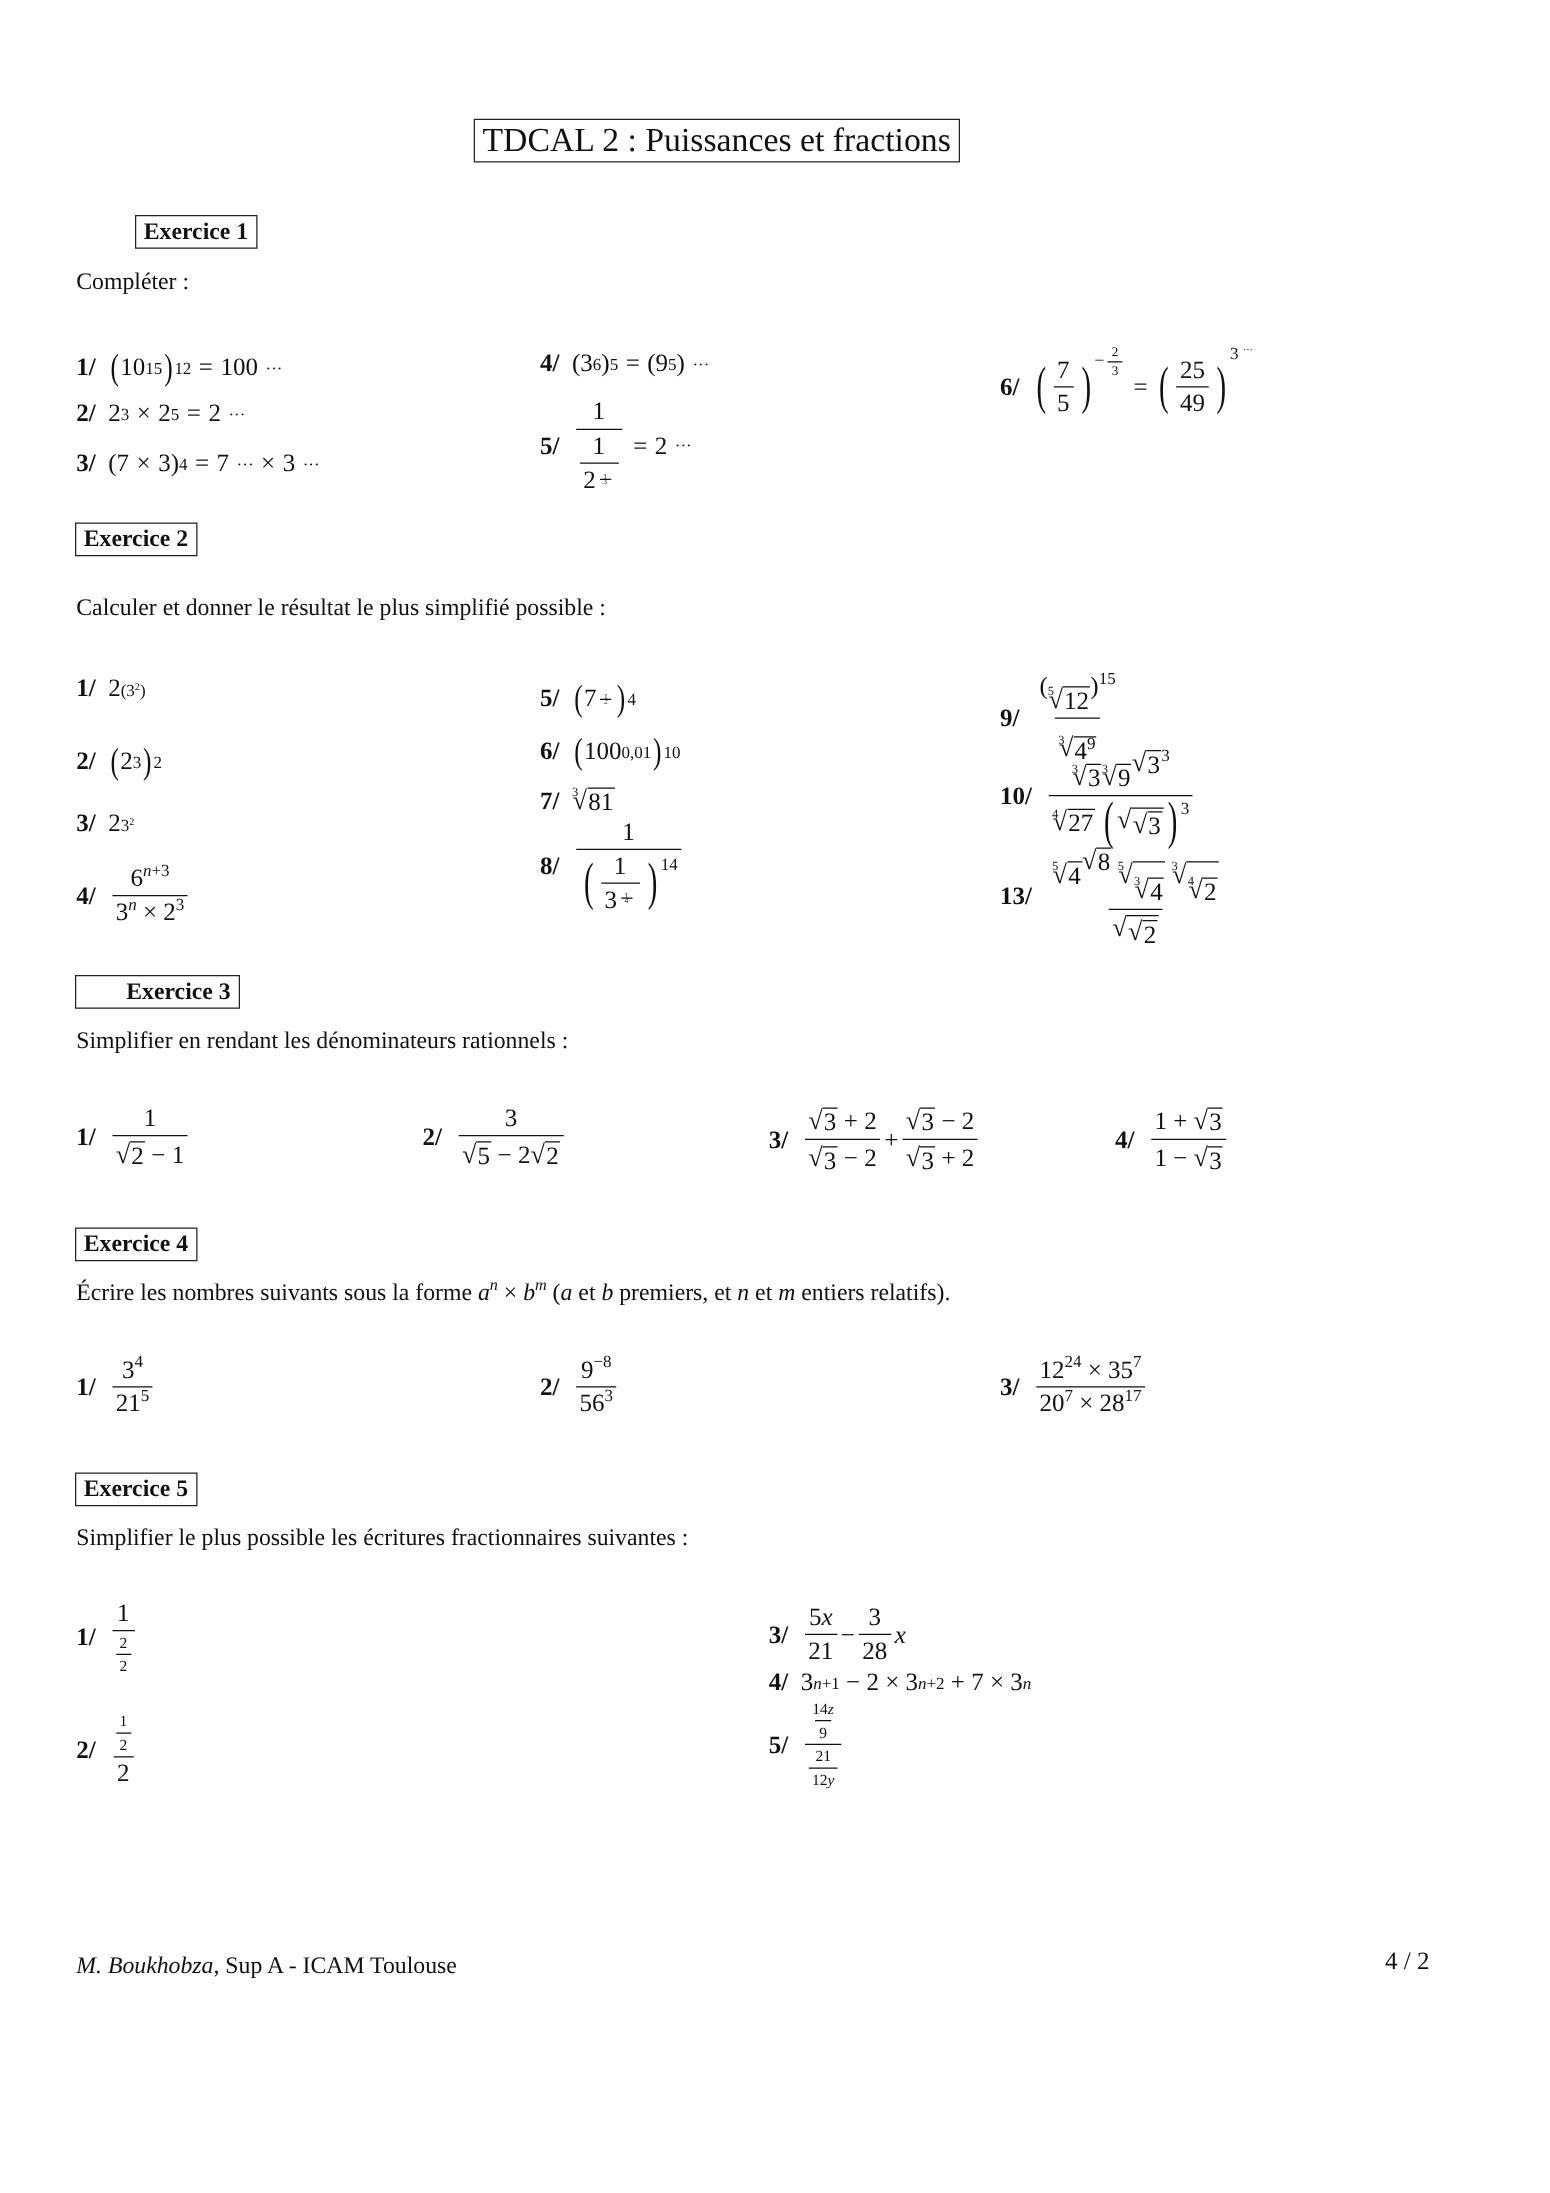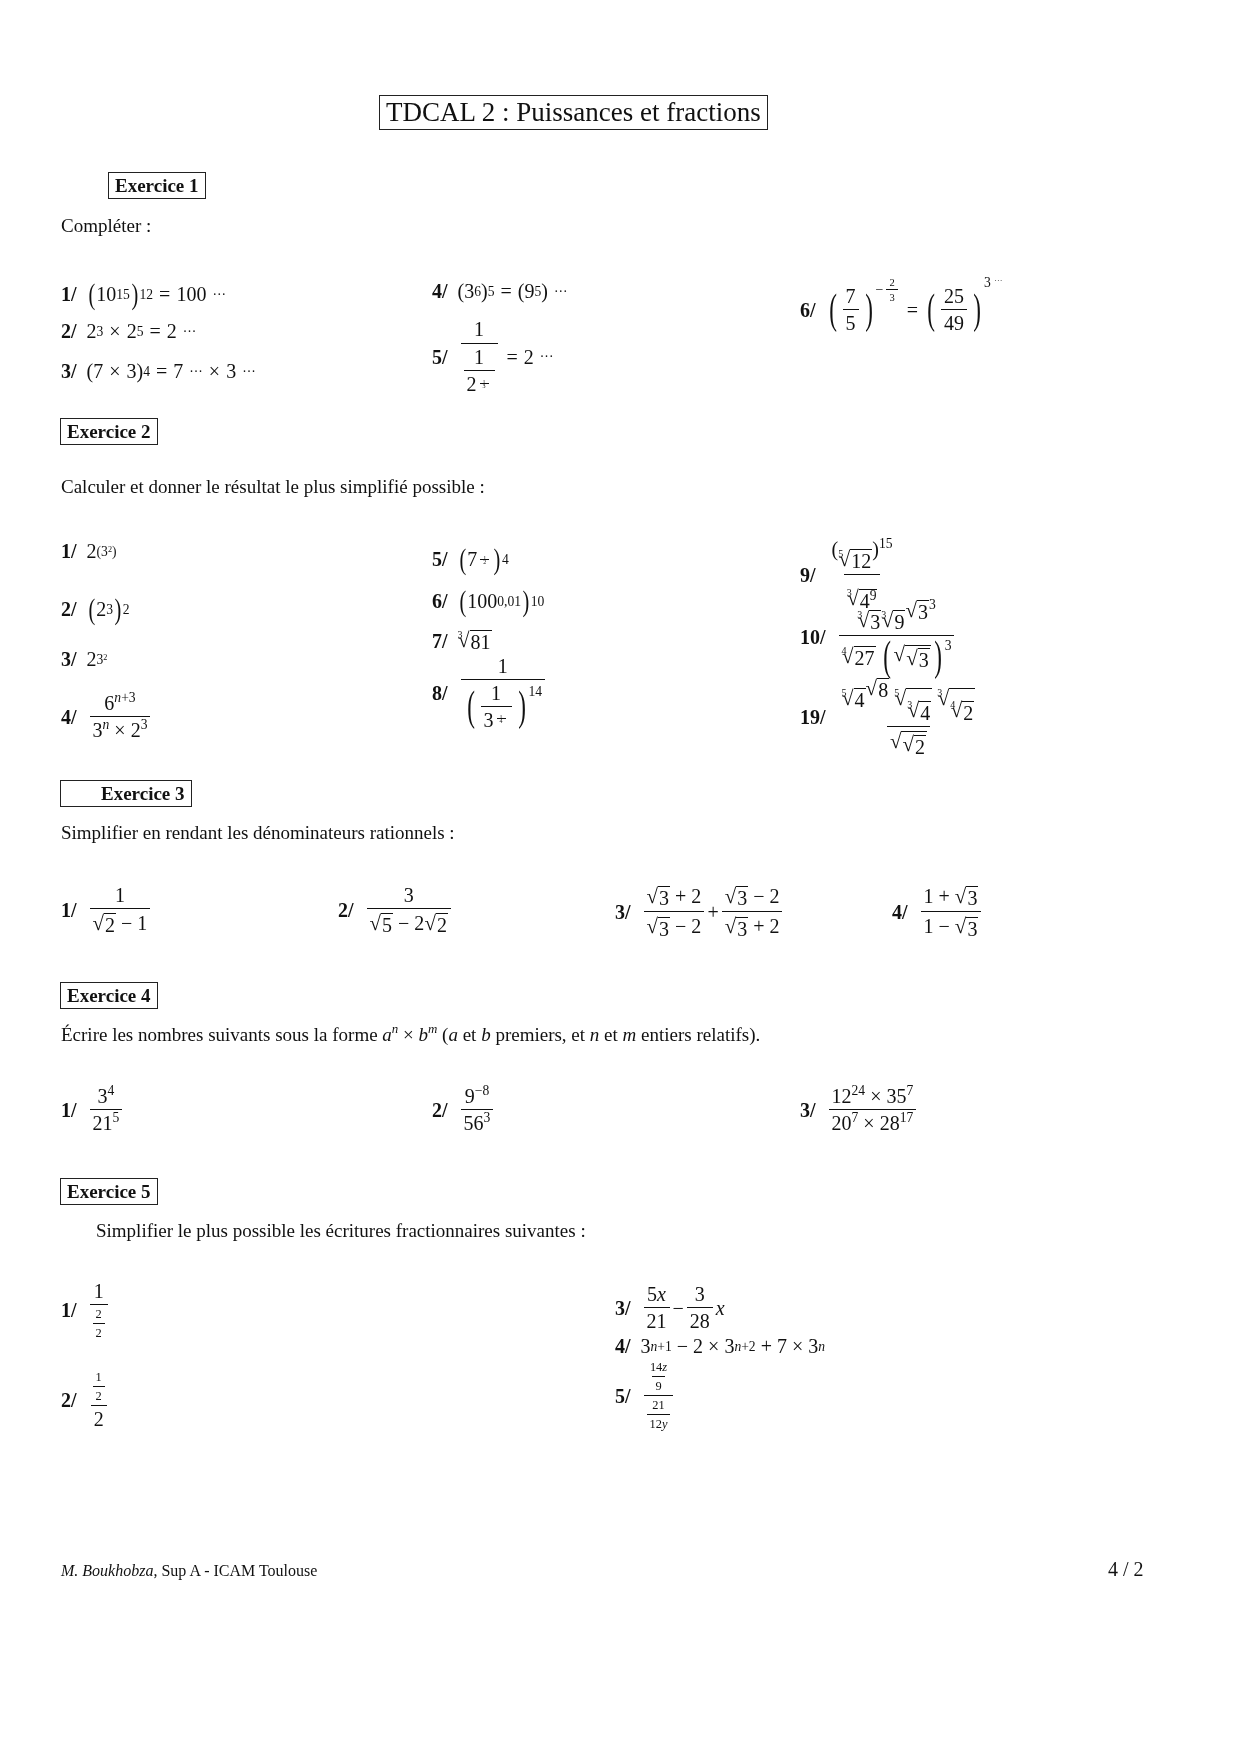--- a/index.html
+++ b/index.html
@@ -40,21 +40,21 @@
   .big-paren { font-size: 2.1em; line-height: 0.9; font-weight: 200; transform: scaleX(0.55); display: inline-block; }
   .med-paren { font-size: 1.45em; line-height: 1; transform: scaleX(0.7); display: inline-block; }
   .root { display: inline-flex; align-items: flex-start; position: relative; }
   .root .idx { font-size: 0.5em; position: relative; top: 0.1em; margin-right: -0.45em; }
   .root .rad { font-size: 1.05em; }
   .root .under { border-top: 1.2px solid #111; padding: 0 1px; margin-top: 0.12em; }
   .it { font-style: italic; }
   .gap { display: inline-block; width: 6px; }
   .footer-left {
     position: absolute; left: 61px; top: 1562px;
-    font-family: "Liberation Serif", serif; font-size: 16px; white-space: nowrap;
+    font-family: "Liberation Serif", serif; font-size: 19px; white-space: nowrap;
   }
   .footer-right {
     position: absolute; left: 1108px; top: 1558px;
     font-family: "Liberation Serif", serif; font-size: 20px; white-space: nowrap;
   }
 </style>
 </head>
 <body>
 
 <div class="title-box">TDCAL 2 : Puissances et fractions</div>
@@ -257,21 +257,21 @@
                 <span class="under">3</span>
               </span></span>
           </span>
           <span class="big-paren">)</span>
           <span style="align-self:flex-start; font-size:0.68em;">3</span>
       </span>
     </span>
   </span>
 </div>
 <div class="item" style="left:800px; top:676px;">
-  <span class="num">19/</span>
+  <span class="num">13/</span>
   <span class="m">
     <span class="frac">
       <span class="n">
         <span class="root">
             <span class="idx">5</span>
             <span class="rad">√</span>
             <span class="under">4</span>
           </span><span class="root">
             <span class="rad">√</span>
             <span class="under">8</span>
@@ -405,21 +405,21 @@
   <span class="num">3/</span>
   <span class="m">
     <span class="frac">
         <span class="n">12<sup>24</sup> × 35<sup>7</sup></span>
         <span class="d">20<sup>7</sup> × 28<sup>17</sup></span>
       </span>
   </span>
 </div>
 
 <div class="ex-box" style="top:1178px;">Exercice 5</div>
-<div class="instr" style="top:1220px;margin-left:35px;">Simplifier le plus possible les écritures fractionnaires suivantes :</div>
+<div class="instr" style="top:1220px;">Simplifier le plus possible les écritures fractionnaires suivantes :</div>
 
 <div class="item" style="left:61px; top:1280px;">
   <span class="num">1/</span>
   <span class="m">
     <span class="frac">
         <span class="n">1</span>
         <span class="d"><span class="frac small" style="margin:0;">
             <span class="n">2</span>
             <span class="d">2</span>
           </span></span>

